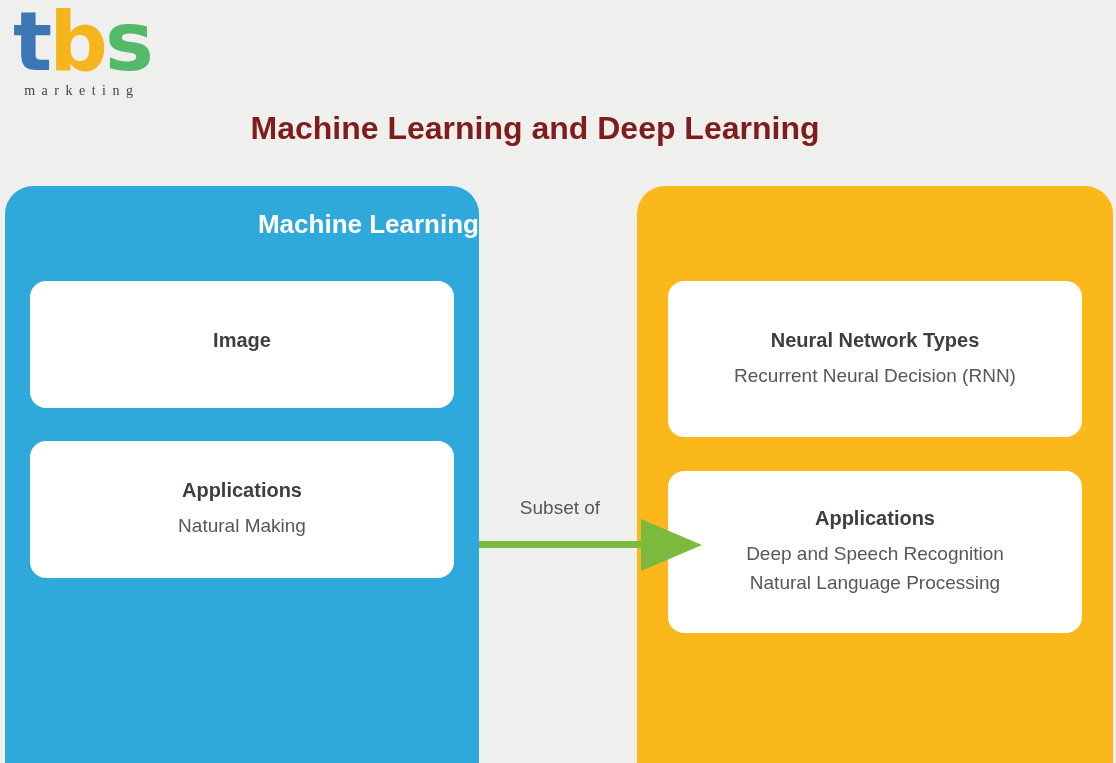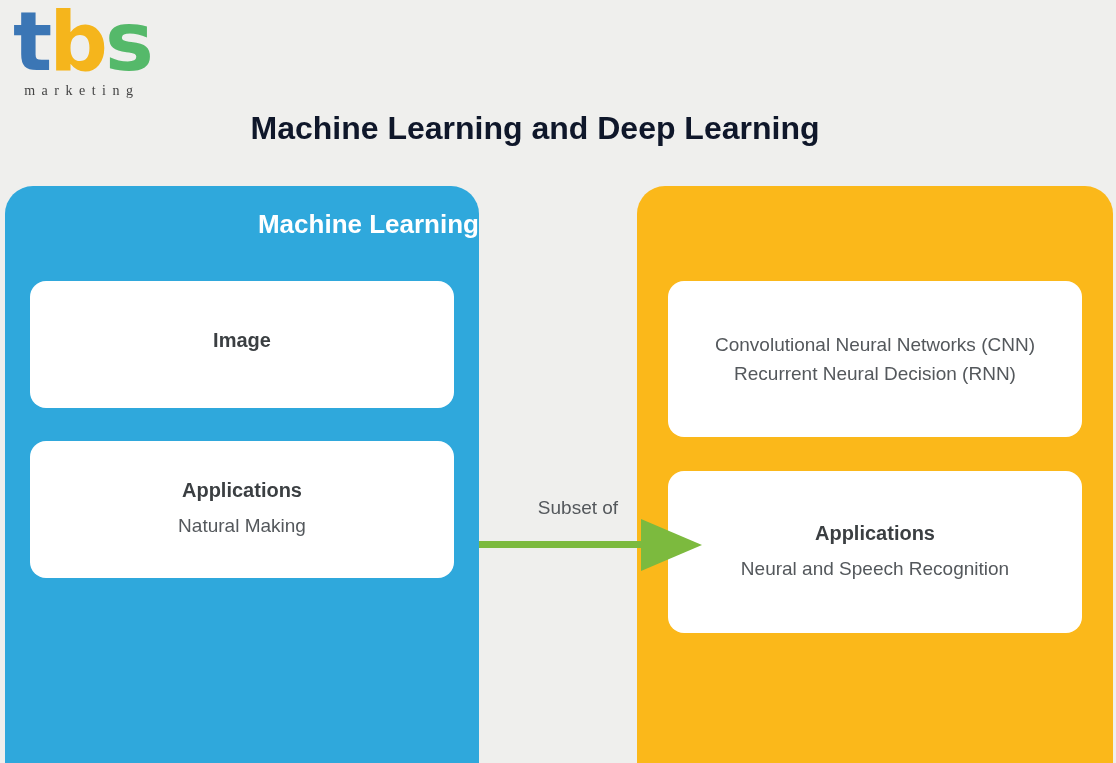--- a/index.html
+++ b/index.html
@@ -17,21 +17,21 @@
     font-size:82px; font-weight:bold; line-height:80px; letter-spacing:-3px;
   }
   .logo-sub {
     font-size:14px; letter-spacing:6.5px; color:#434343; margin-top:1px;
     font-family:Liberation Serif, serif;
   }
 
   
   .page-title {
     position:absolute; top:110px; left:0; width:1070px; text-align:center;
-    font-size:32px; font-weight:bold; color:#0f172a; letter-spacing:0px;
+    font-size:32px; font-weight:bold; color:#7f1d1d; letter-spacing:0px;
   }
 
   
   .panel { position:absolute; top:186px; height:660px; border-radius:28px; }
   .panel-ml { left:5px;   width:474px; }
   .panel-dl { left:637px; width:476px; }
   .panel-title {
     margin-top:23px; text-align:right; font-size:26px; font-weight:bold; color:#ffffff;
   }
 
@@ -45,21 +45,21 @@
   .card-item    { font-size:19px; color:#54585c; line-height:29px; }
 
   .card-ml-1 { left:25px; top:95px;  width:424px; height:127px; }
   .card-ml-2 { left:25px; top:255px; width:424px; height:137px; }
   .card-dl-1 { left:31px; top:95px;  width:414px; height:156px; }
   .card-dl-2 { left:31px; top:285px; width:414px; height:162px; }
 
   
   .connector-label {
     position:absolute; left:479px; top:497px; width:162px; text-align:center;
-    font-size:19px; color:#54585c; z-index:6;padding-left:18px;
+    font-size:19px; color:#54585c; z-index:6;
   }
   .connector-line {
     position:absolute; left:479px; top:541px; width:163px; height:7px; z-index:6;
   }
   .connector-head {
     position:absolute; left:641px; top:519px; width:0; height:0; z-index:6;
     border-top:26px solid transparent; border-bottom:26px solid transparent;
     border-left:61px solid #7cba3e;
   }
 </style>
@@ -86,27 +86,28 @@
 
     <div class="card card-ml-2">
       <div class="card-heading">Applications</div>
       <div class="card-item">Natural Making</div>
     </div>
   </div>
 
   <div class="panel panel-dl" style="background-color: rgb(251, 184, 26);">
 
     <div class="card card-dl-1">
-      <div class="card-item">Convolutional Neural Networks (CNN)</div>
+      <div class="card-heading">Neural Network Types</div>
       <div class="card-item">Recurrent Neural Decision (RNN)</div>
     </div>
 
     <div class="card card-dl-2">
       <div class="card-heading">Applications</div>
-      <div class="card-item">Neural and Speech Recognition</div>
+      <div class="card-item">Deep and Speech Recognition</div>
+      <div class="card-item">Natural Language Processing</div>
     </div>
   </div>
 
   <div class="connector-label">Subset of</div>
   <div class="connector-line" style="background-color: rgb(124, 186, 62);"></div>
   <div class="connector-head" style="border-left-color: rgb(124, 186, 62);"></div>
 
 </div>
 
 </body></html>

